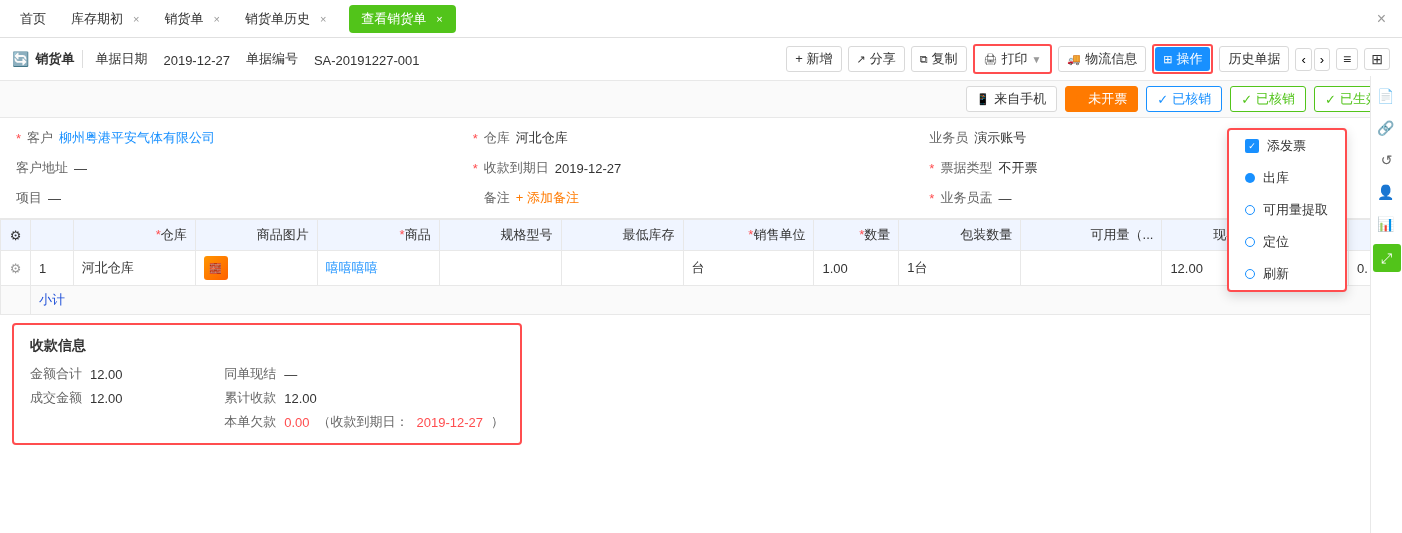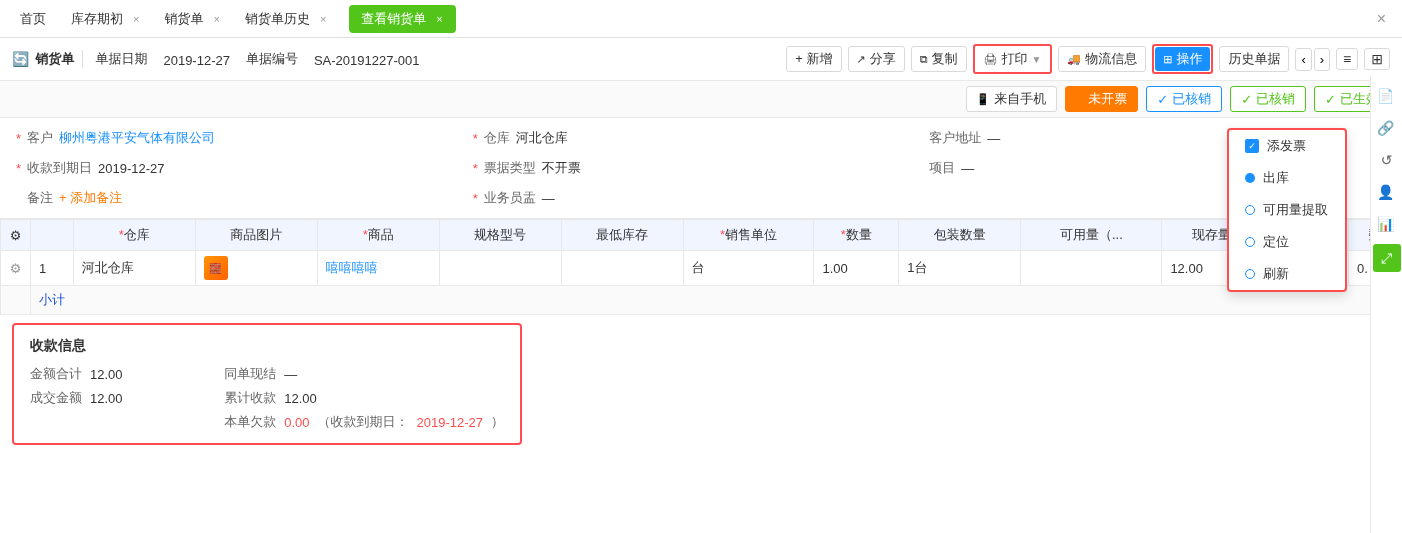--- a/index.html
+++ b/index.html
@@ -153,21 +153,21 @@
     .form-label { color: #666; white-space: nowrap; }
     .required-star { color: #ff4d4f; }
     .form-value { color: #333; }
     .form-link { color: #1890ff; cursor: pointer; }
     .add-note-btn { color: #ff7a00; cursor: pointer; display: flex; align-items: center; gap: 2px; }
     table { width: 100%; border-collapse: collapse; font-size: 12px; }
     table thead tr { background: #f0f5ff; }
     table th {
       border: 1px solid #e8e8e8;
       padding: 6px 8px;
-      text-align: center;
+      text-align: right;
       color: #333;
       font-weight: normal;
       white-space: nowrap;
     }
     table th .required-star { color: #ff4d4f; }
     table td {
       border: 1px solid #e8e8e8;
       padding: 5px 8px;
       color: #333;
       vertical-align: middle;
@@ -369,20 +369,24 @@
   <div class="form-section">
     <div class="form-row">
       <span class="required-star">*</span>
       <span class="form-label">客户</span>
       <span class="form-value form-link">柳州粤港平安气体有限公司</span>
     </div>
     <div class="form-row">
       <span class="required-star">*</span>
       <span class="form-label">仓库</span>
       <span class="form-value">河北仓库</span>
+    </div>
+    <div class="form-row">
+      <span class="form-label">业务员</span>
+      <span class="form-value">演示账号</span>
     </div>
     <div class="form-row">
       <span class="form-label">客户地址</span>
       <span class="form-value">—</span>
     </div>
     <div class="form-row">
       <span class="required-star">*</span>
       <span class="form-label">收款到期日</span>
       <span class="form-value">2019-12-27</span>
     </div>

